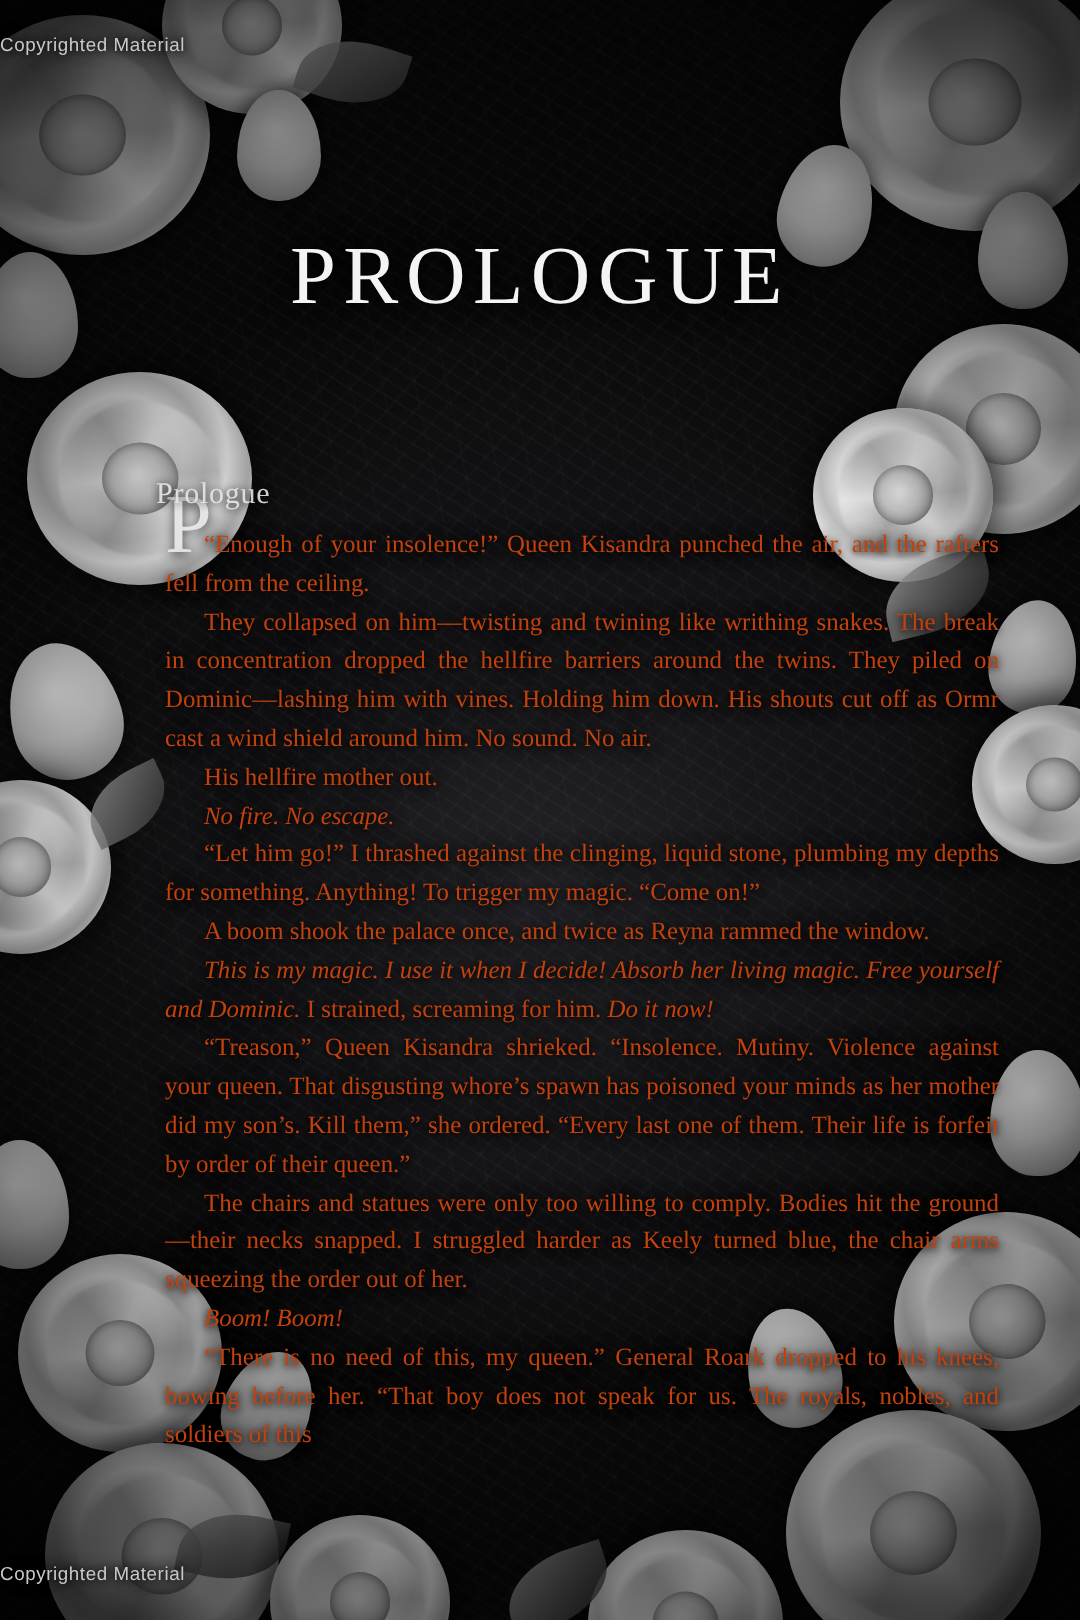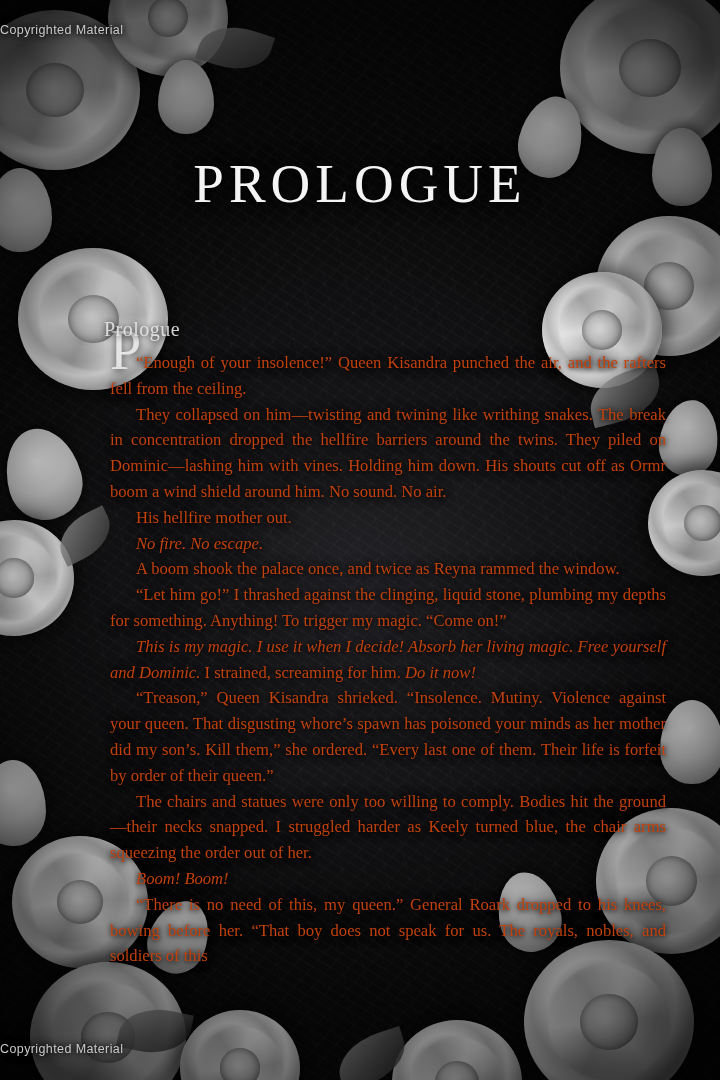--- a/index.html
+++ b/index.html
@@ -213,25 +213,25 @@
 
     <div class="copyright-top">Copyrighted Material</div>
 
     <div class="chapter-title">PROLOGUE</div>
 
     <div class="dropcap">P</div>
     <div class="chapter-subtitle">Prologue</div>
 
     <div class="body-text">
       <p>“Enough of your insolence!” Queen Kisandra punched the air, and the rafters fell from the ceiling.</p>
-      <p>They collapsed on him—twisting and twining like writhing snakes. The break in concentration dropped the hellfire barriers around the twins. They piled on Dominic—lashing him with vines. Holding him down. His shouts cut off as Ormr boom a wind shield around him. No sound. No air.</p>
+      <p>They collapsed on him—twisting and twining like writhing snakes. The break in concentration dropped the hellfire barriers around the twins. They piled on Dominic—lashing him with vines. Holding him down. His shouts cut off as Ormr cast a wind shield around him. No sound. No air.</p>
       <p>His hellfire mother out.</p>
       <p class="ital">No fire. No escape.</p>
+      <p>“Let him go!” I thrashed against the clinging, liquid stone, plumbing my depths for something. Anything! To trigger my magic. “Come on!”</p>
       <p>A boom shook the palace once, and twice as Reyna rammed the window.</p>
-      <p>“Let him go!” I thrashed against the clinging, liquid stone, plumbing my depths for something. Anything! To trigger my magic. “Come on!”</p>
       <p><i>This is my magic. I use it when I decide! Absorb her living magic. Free yourself and Dominic.</i><span> I strained, screaming for him. </span><i>Do it now!</i></p>
       <p>“Treason,” Queen Kisandra shrieked. “Insolence. Mutiny. Violence against your queen. That disgusting whore’s spawn has poisoned your minds as her mother did my son’s. Kill them,” she ordered. “Every last one of them. Their life is forfeit by order of their queen.”</p>
       <p>The chairs and statues were only too willing to comply. Bodies hit the ground—their necks snapped. I struggled harder as Keely turned blue, the chair arms squeezing the order out of her.</p>
       <p class="ital">Boom! Boom!</p>
       <p>“There is no need of this, my queen.” General Roark dropped to his knees, bowing before her. “That boy does not speak for us. The royals, nobles, and soldiers of this</p>
     </div>
 
     <div class="copyright-bottom">Copyrighted Material</div>
 
   </div>

